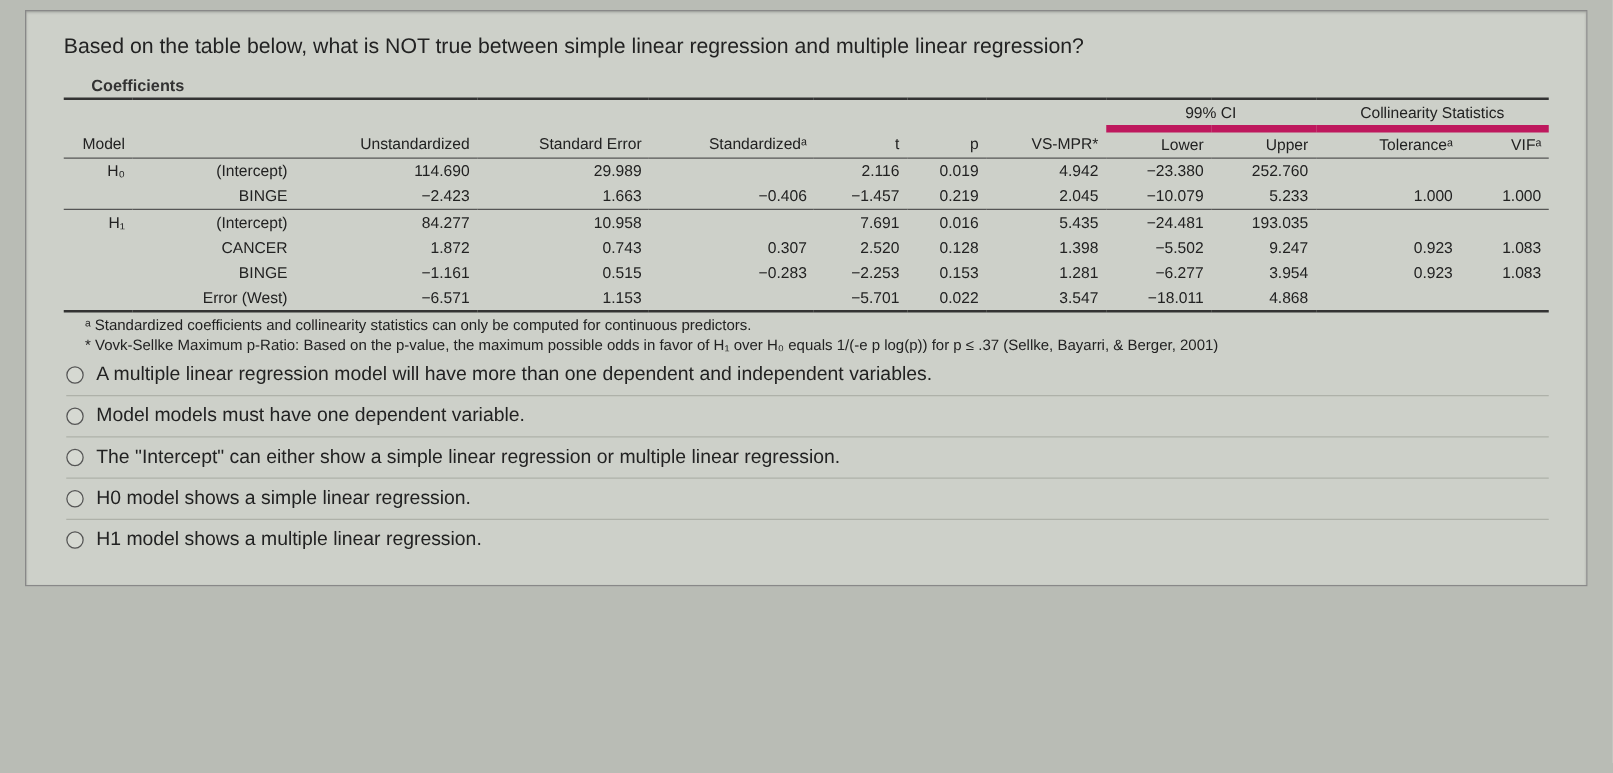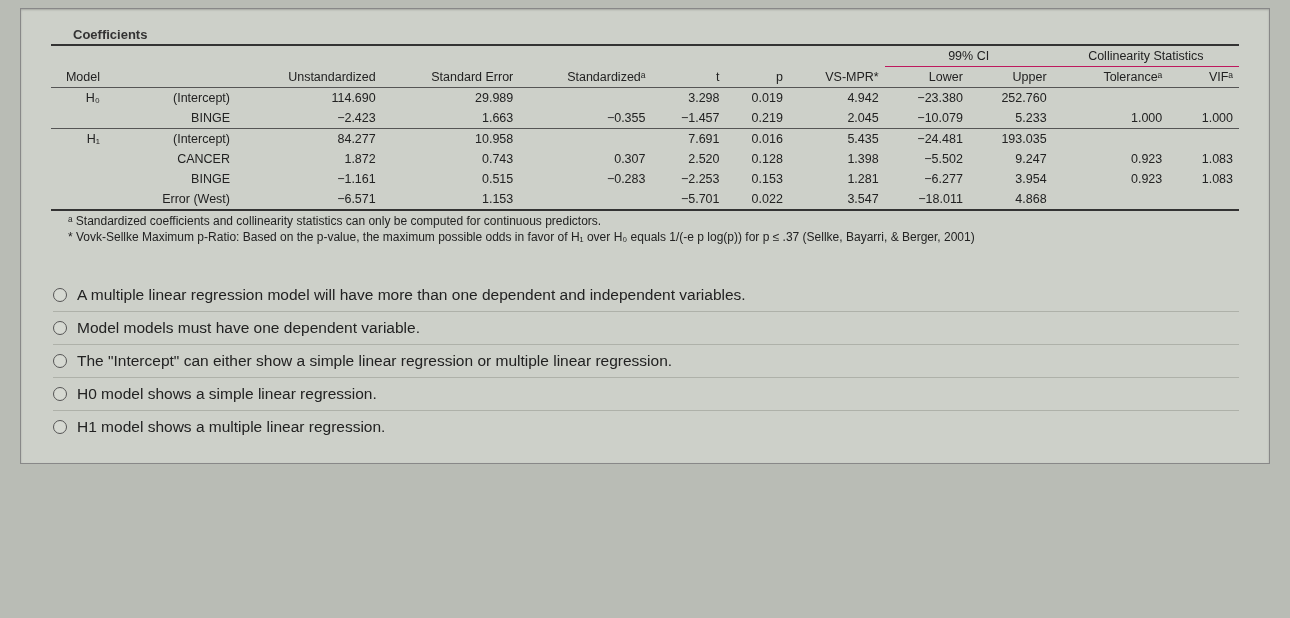--- a/index.html
+++ b/index.html
@@ -39,34 +39,33 @@
     color: #222;
   }
   table.coeff th, table.coeff td {
     padding: 3px 6px;
     text-align: right;
     font-weight: normal;
   }
   table.coeff th { font-weight: normal; color: #222; }
   .label-col { text-align: left; }
   .group-header th {
-    border-bottom: 1px solid #be185d;
+    border-bottom: 6px solid #be185d;
     text-align: center;
   }
   .top-rule { border-top: 2px solid #333; }
   .bot-rule td { border-bottom: 2px solid #333; }
   .thin-rule td, .thin-rule th { border-bottom: 1px solid #555; }
   .footnotes {
     font-size: 12px;
     color: #222;
     margin: 2px 0 0 17px;
     line-height: 1.35;
   }
   .options {
-    margin-top: 34px;
     margin-left: 2px;
   }
   .opt-row {
     display: flex;
     align-items: center;
     gap: 10px;
     padding: 7px 0;
     border-bottom: 1px solid #aeb1a9;
     font-size: 15.5px;
     color: #222;
@@ -82,20 +81,21 @@
   }
   .header-row th { padding-top: 6px; padding-bottom: 6px; }
   .model-col { width: 55px; }
   .pred-col  { width: 130px; }
 </style>
 </head>
 <body>
 
 <div class="page">
 
+  <div class="question">Based on the table below, what is NOT true between simple linear regression and multiple linear regression?</div>
 
   <div class="table-title">Coefficients</div>
 
   <table class="coeff top-rule">
     <thead>
       <tr class="group-header">
         <th colspan="2" class="label-col" style="border-bottom:none"></th>
         <th style="border-bottom:none"></th>
         <th style="border-bottom:none"></th>
         <th style="border-bottom:none"></th>
@@ -120,34 +120,34 @@
         <th>VIFᵃ</th>
       </tr>
     </thead>
     <tbody>
       <tr>
         <td class="label-col">H₀</td>
         <td class="label-col">(Intercept)</td>
         <td>114.690</td>
         <td>29.989</td>
         <td></td>
-        <td>3.298</td>
+        <td>2.116</td>
         <td>0.019</td>
         <td>4.942</td>
         <td>−23.380</td>
         <td>252.760</td>
         <td></td>
         <td></td>
       </tr>
       <tr class="thin-rule">
         <td class="label-col"></td>
         <td class="label-col">BINGE</td>
         <td>−2.423</td>
         <td>1.663</td>
-        <td>−0.355</td>
+        <td>−0.406</td>
         <td>−1.457</td>
         <td>0.219</td>
         <td>2.045</td>
         <td>−10.079</td>
         <td>5.233</td>
         <td>1.000</td>
         <td>1.000</td>
       </tr>
       <tr>
         <td class="label-col">H₁</td>

